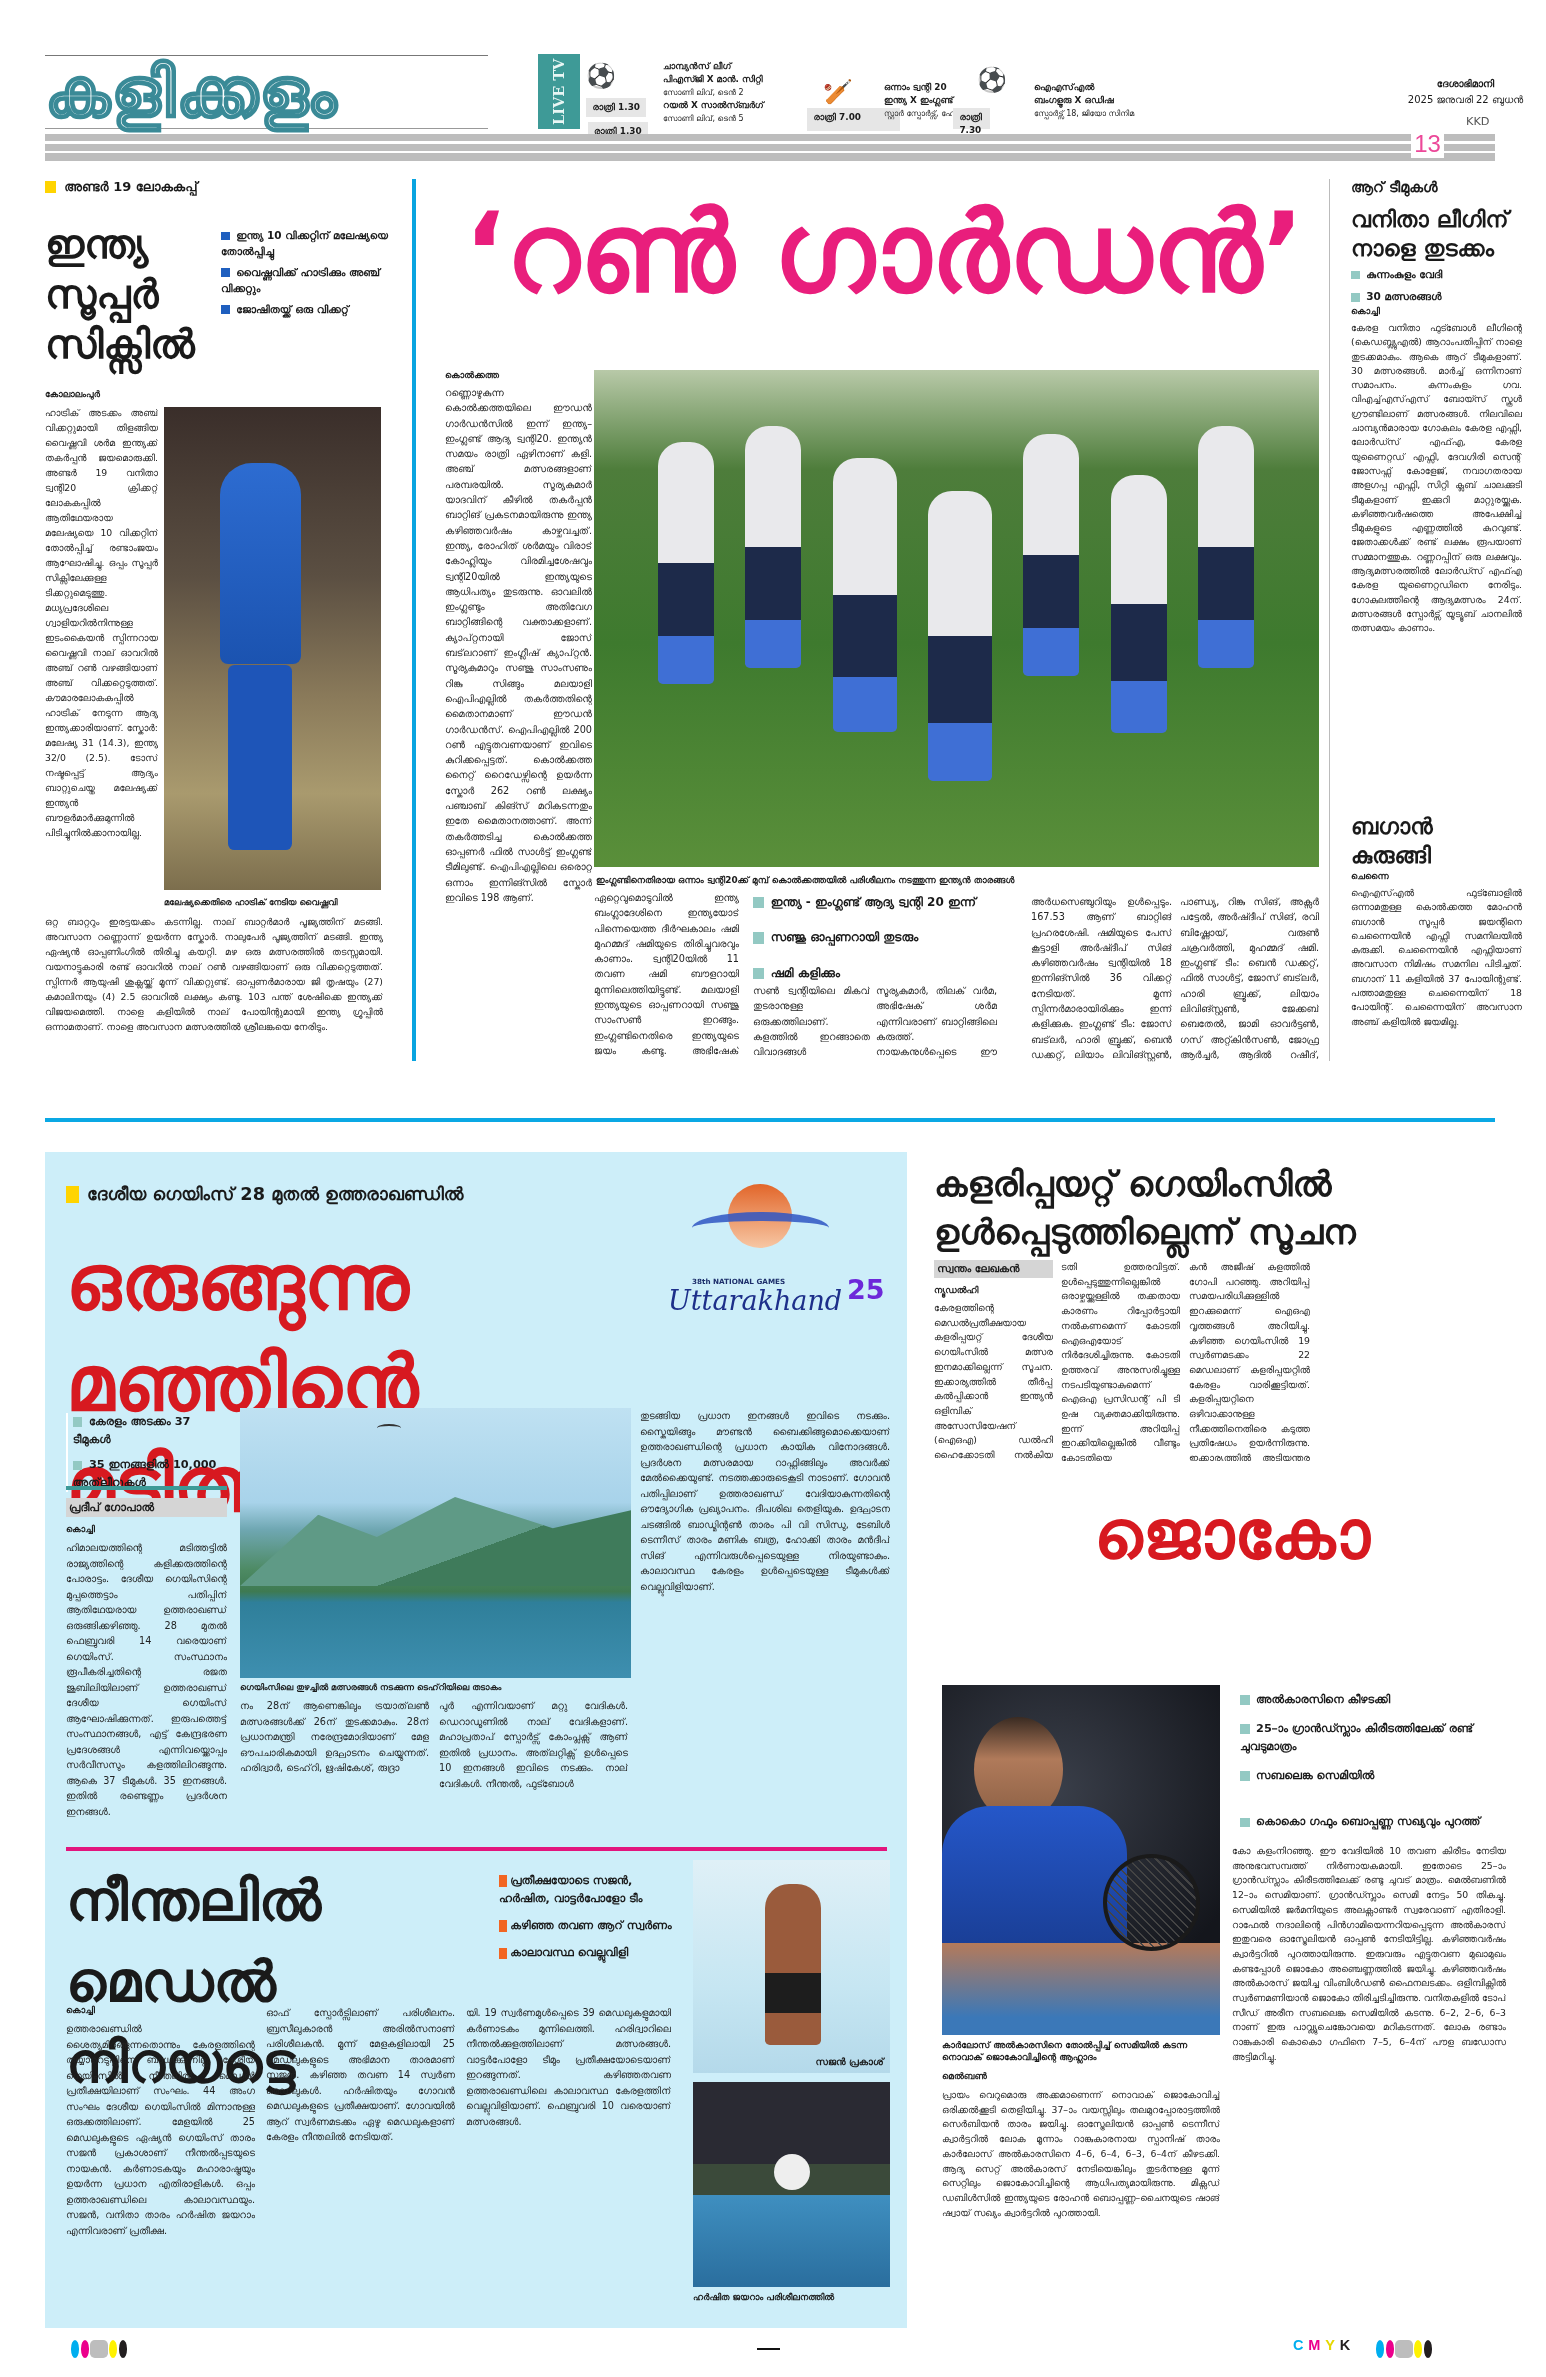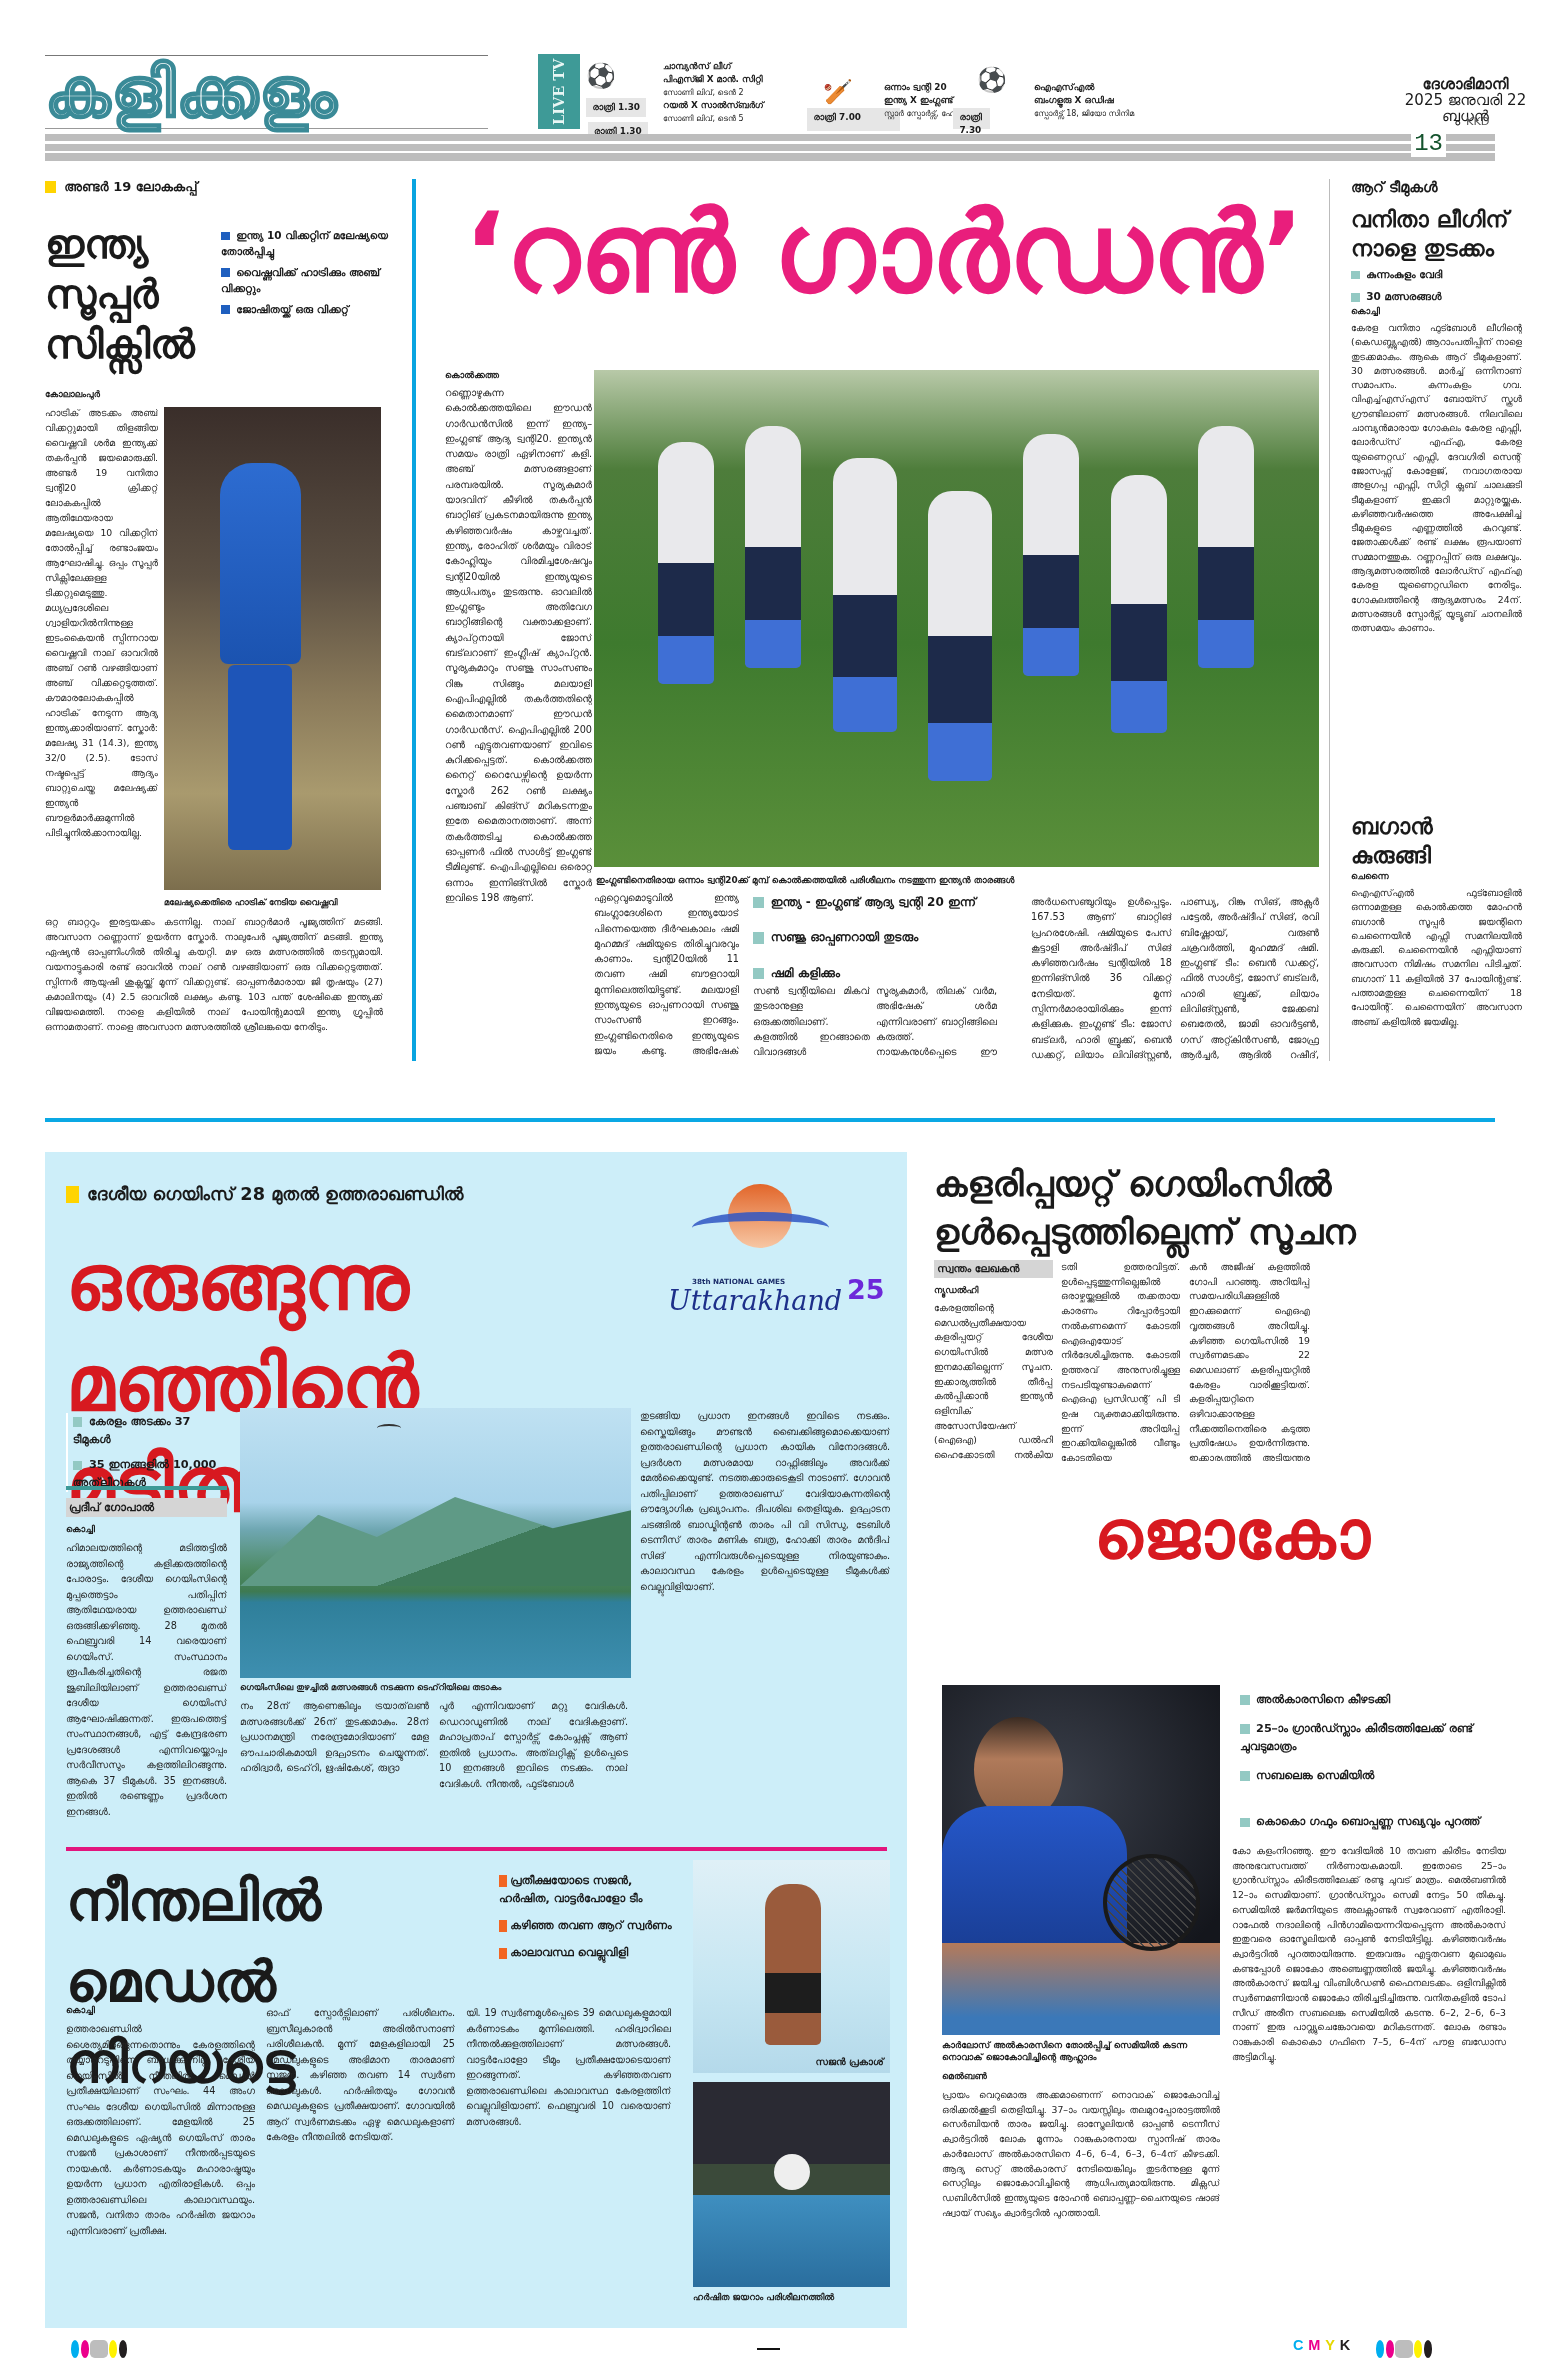--- a/index.html
+++ b/index.html
@@ -7,23 +7,23 @@
   .abs{position:absolute}
   .col-text{font-family:"DejaVu Sans",sans-serif;font-size:10px;line-height:15.3px;color:#222;text-align:justify;overflow:hidden}
   .bul{display:inline-block;width:11.3px;height:11.3px;margin-right:6.4px;vertical-align:middle}
   
   .mast-logo{left:45px;top:55px;width:443px;height:74px;font-family:"DejaVu Sans",sans-serif;font-weight:bold;font-size:68px;line-height:74px;color:#fff;-webkit-text-stroke:2.4px #3a8a97;letter-spacing:1.6px;border-top:0.8px solid #777;border-bottom:0.8px solid #999}
   .stripes{left:45px;top:134px;width:1450px;height:29px;background:repeating-linear-gradient(to bottom,#bdbdbd 0 7.2px,#fff 7.2px 9.7px)}
   .livetv{left:538px;top:54px;width:42px;height:75px;background:#3e9a97;color:#e8f6f4;font-family:"DejaVu Serif",serif;font-weight:bold;font-size:14.5px;writing-mode:vertical-rl;transform:rotate(180deg);text-align:center;line-height:42px}
   .sched{top:60px;font-size:8.9px;line-height:13px;font-weight:bold}
   .sched .time{position:absolute;background:#e6e6e6;font-size:8.9px;font-weight:bold;padding:3.2px 6.4px}
   .sched .icon{position:absolute;width:22.6px;height:32px;color:#333;font-size:24px;line-height:32px}
-  .pageno{left:1411px;top:130px;font-size:24px;font-family:Liberation Mono, monospace;color:#14532d;background:#fff;padding:0 3.2px}
+  .pageno{left:1411px;top:130px;font-size:24px;font-family:Liberation Sans, sans-serif;color:#ec4899;background:#fff;padding:0 3.2px}
   .kkd{left:1466px;top:115px;font-size:11.3px;color:#555}
-  .pubname{left:1401px;top:76px;width:129px;text-align:center;font-weight:bold;font-size:15px;line-height:16px}
+  .pubname{left:1401px;top:76px;width:129px;text-align:center;font-weight:bold;font-size:10px;line-height:16px}
   
   .kicker{font-weight:bold;font-size:13px;display:flex;align-items:center}
   .kicker .sq{width:11.3px;height:11.3px;margin-right:8px}
   .h-big{font-family:"DejaVu Sans",sans-serif;font-weight:bold;line-height:1.05}
   .vline-blue{background:#09a4e0}
   .photo{border:none;overflow:hidden}
   .caption{font-weight:bold;font-size:8.9px;line-height:12px}
   .hr-blue{background:#0aa8e4}
   .hr-pink{background:#e2157d}
 </style>

